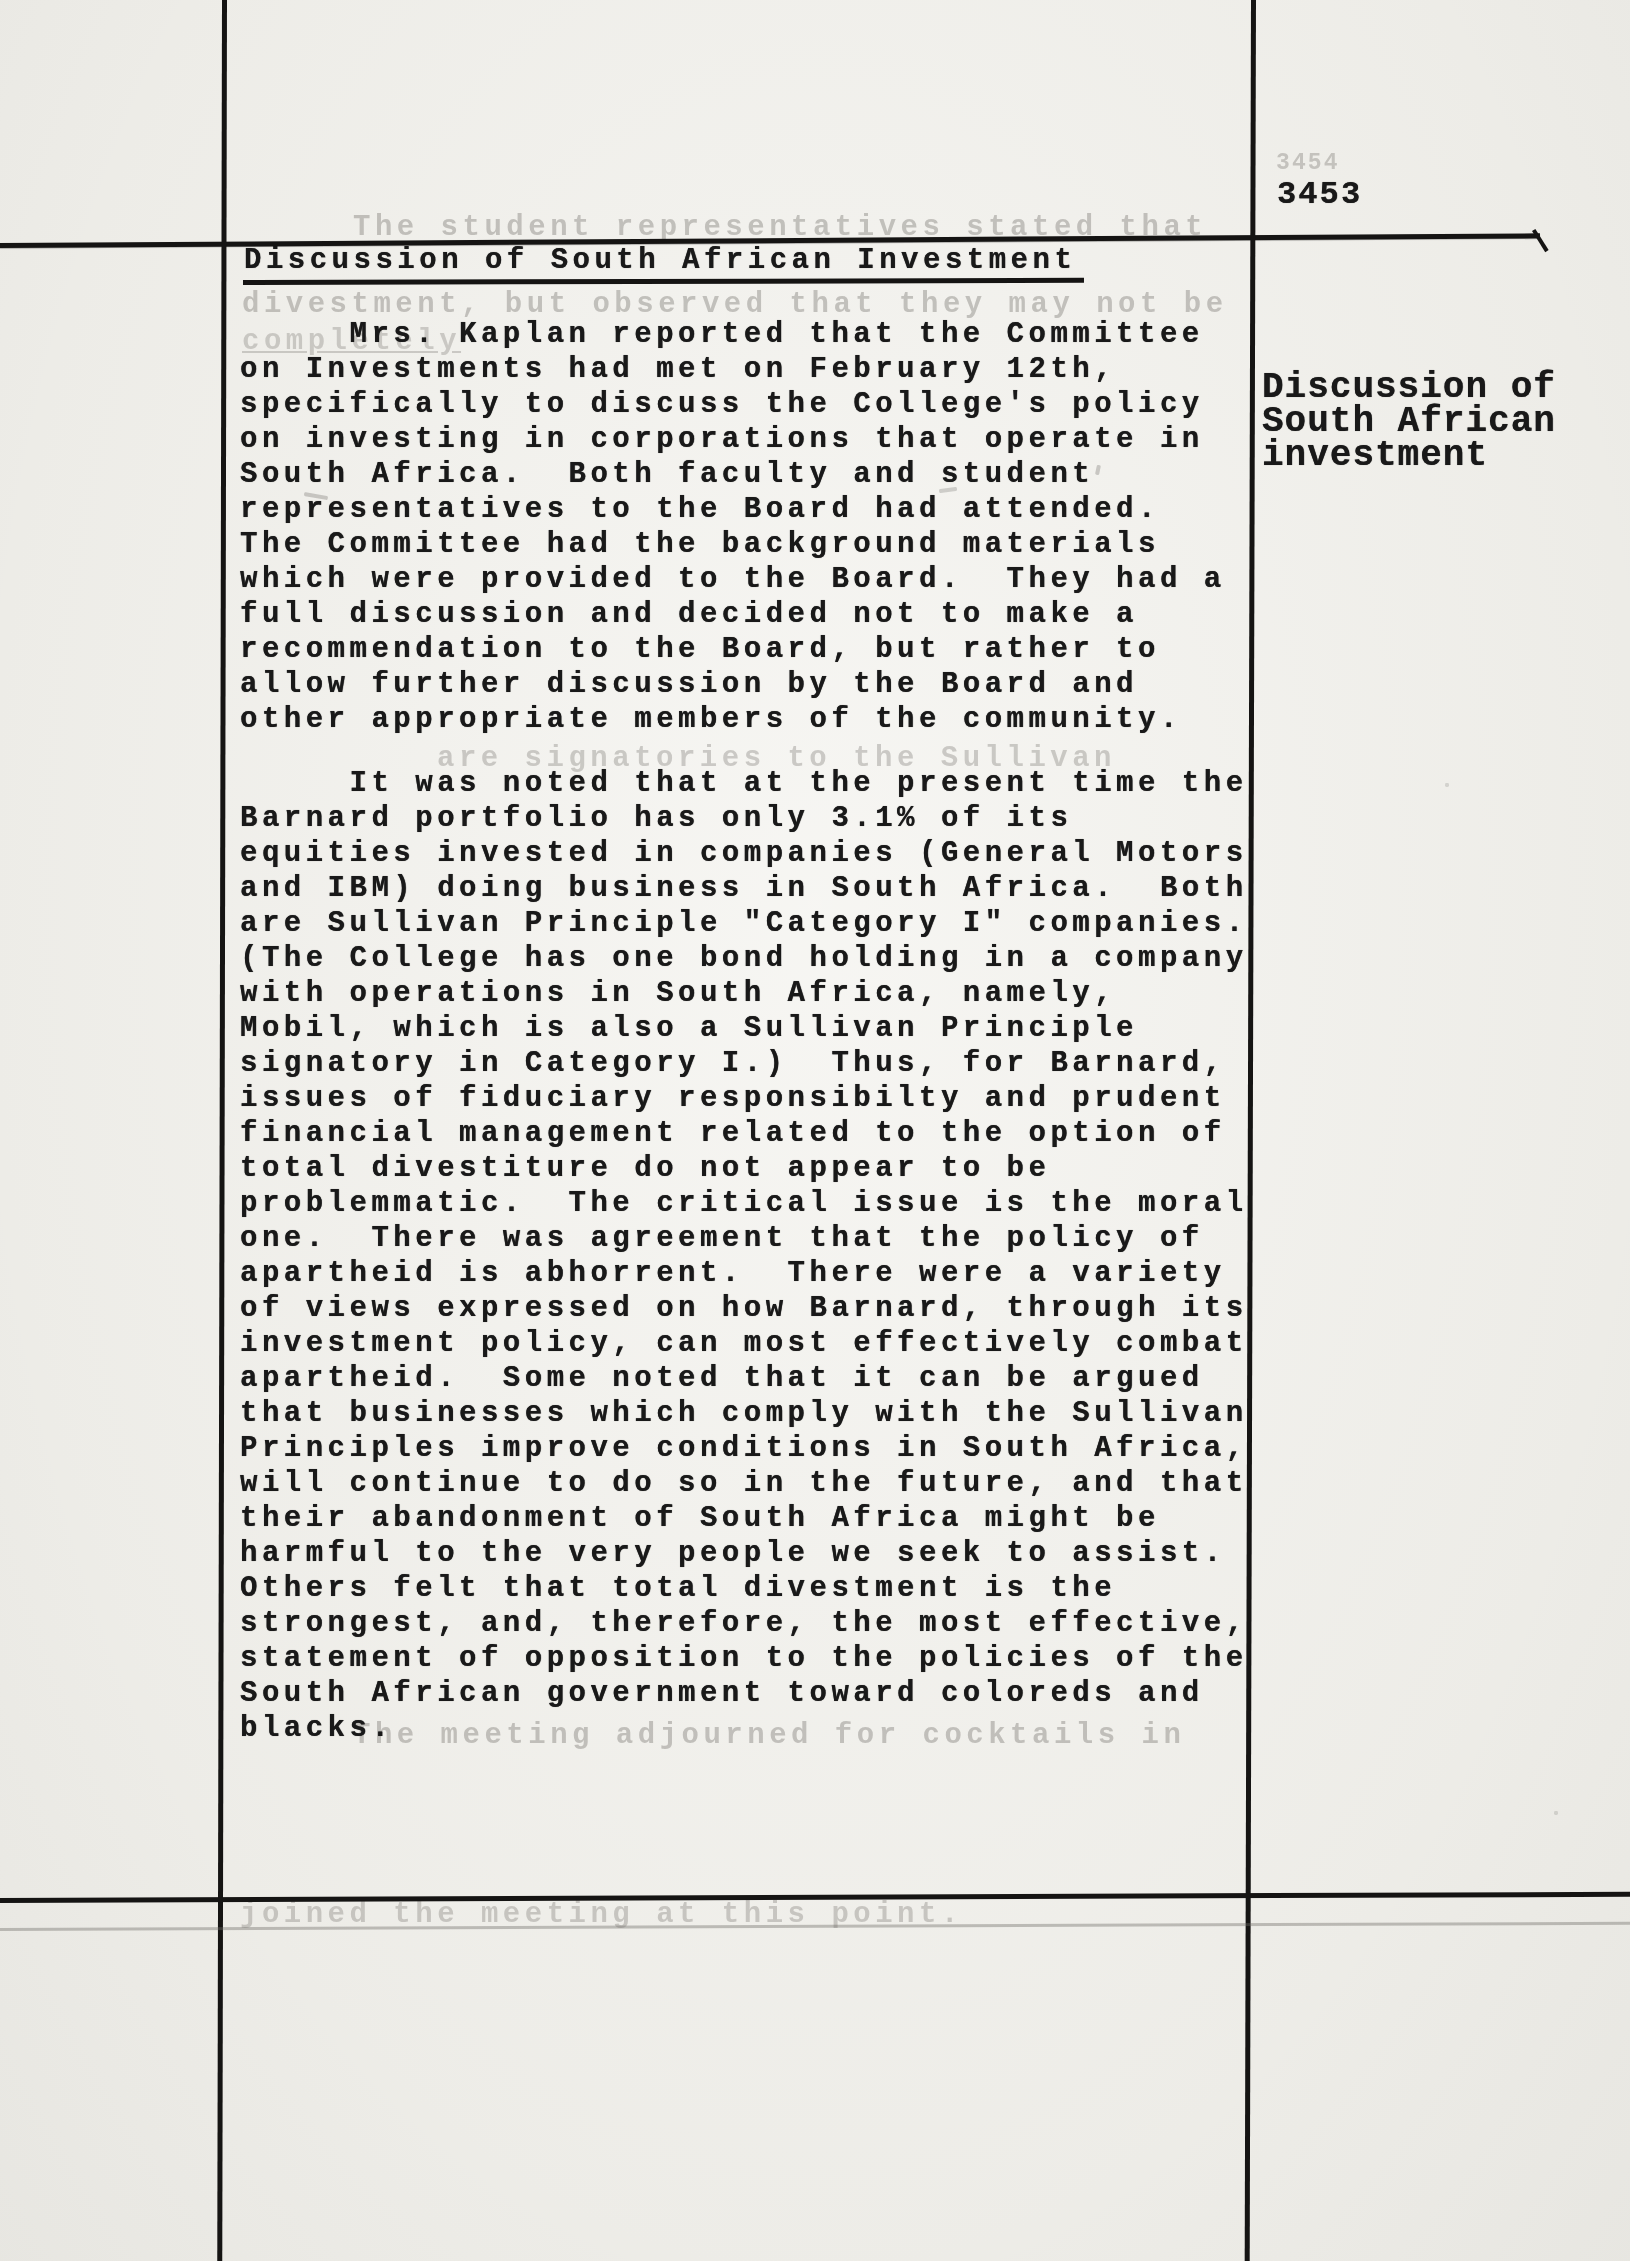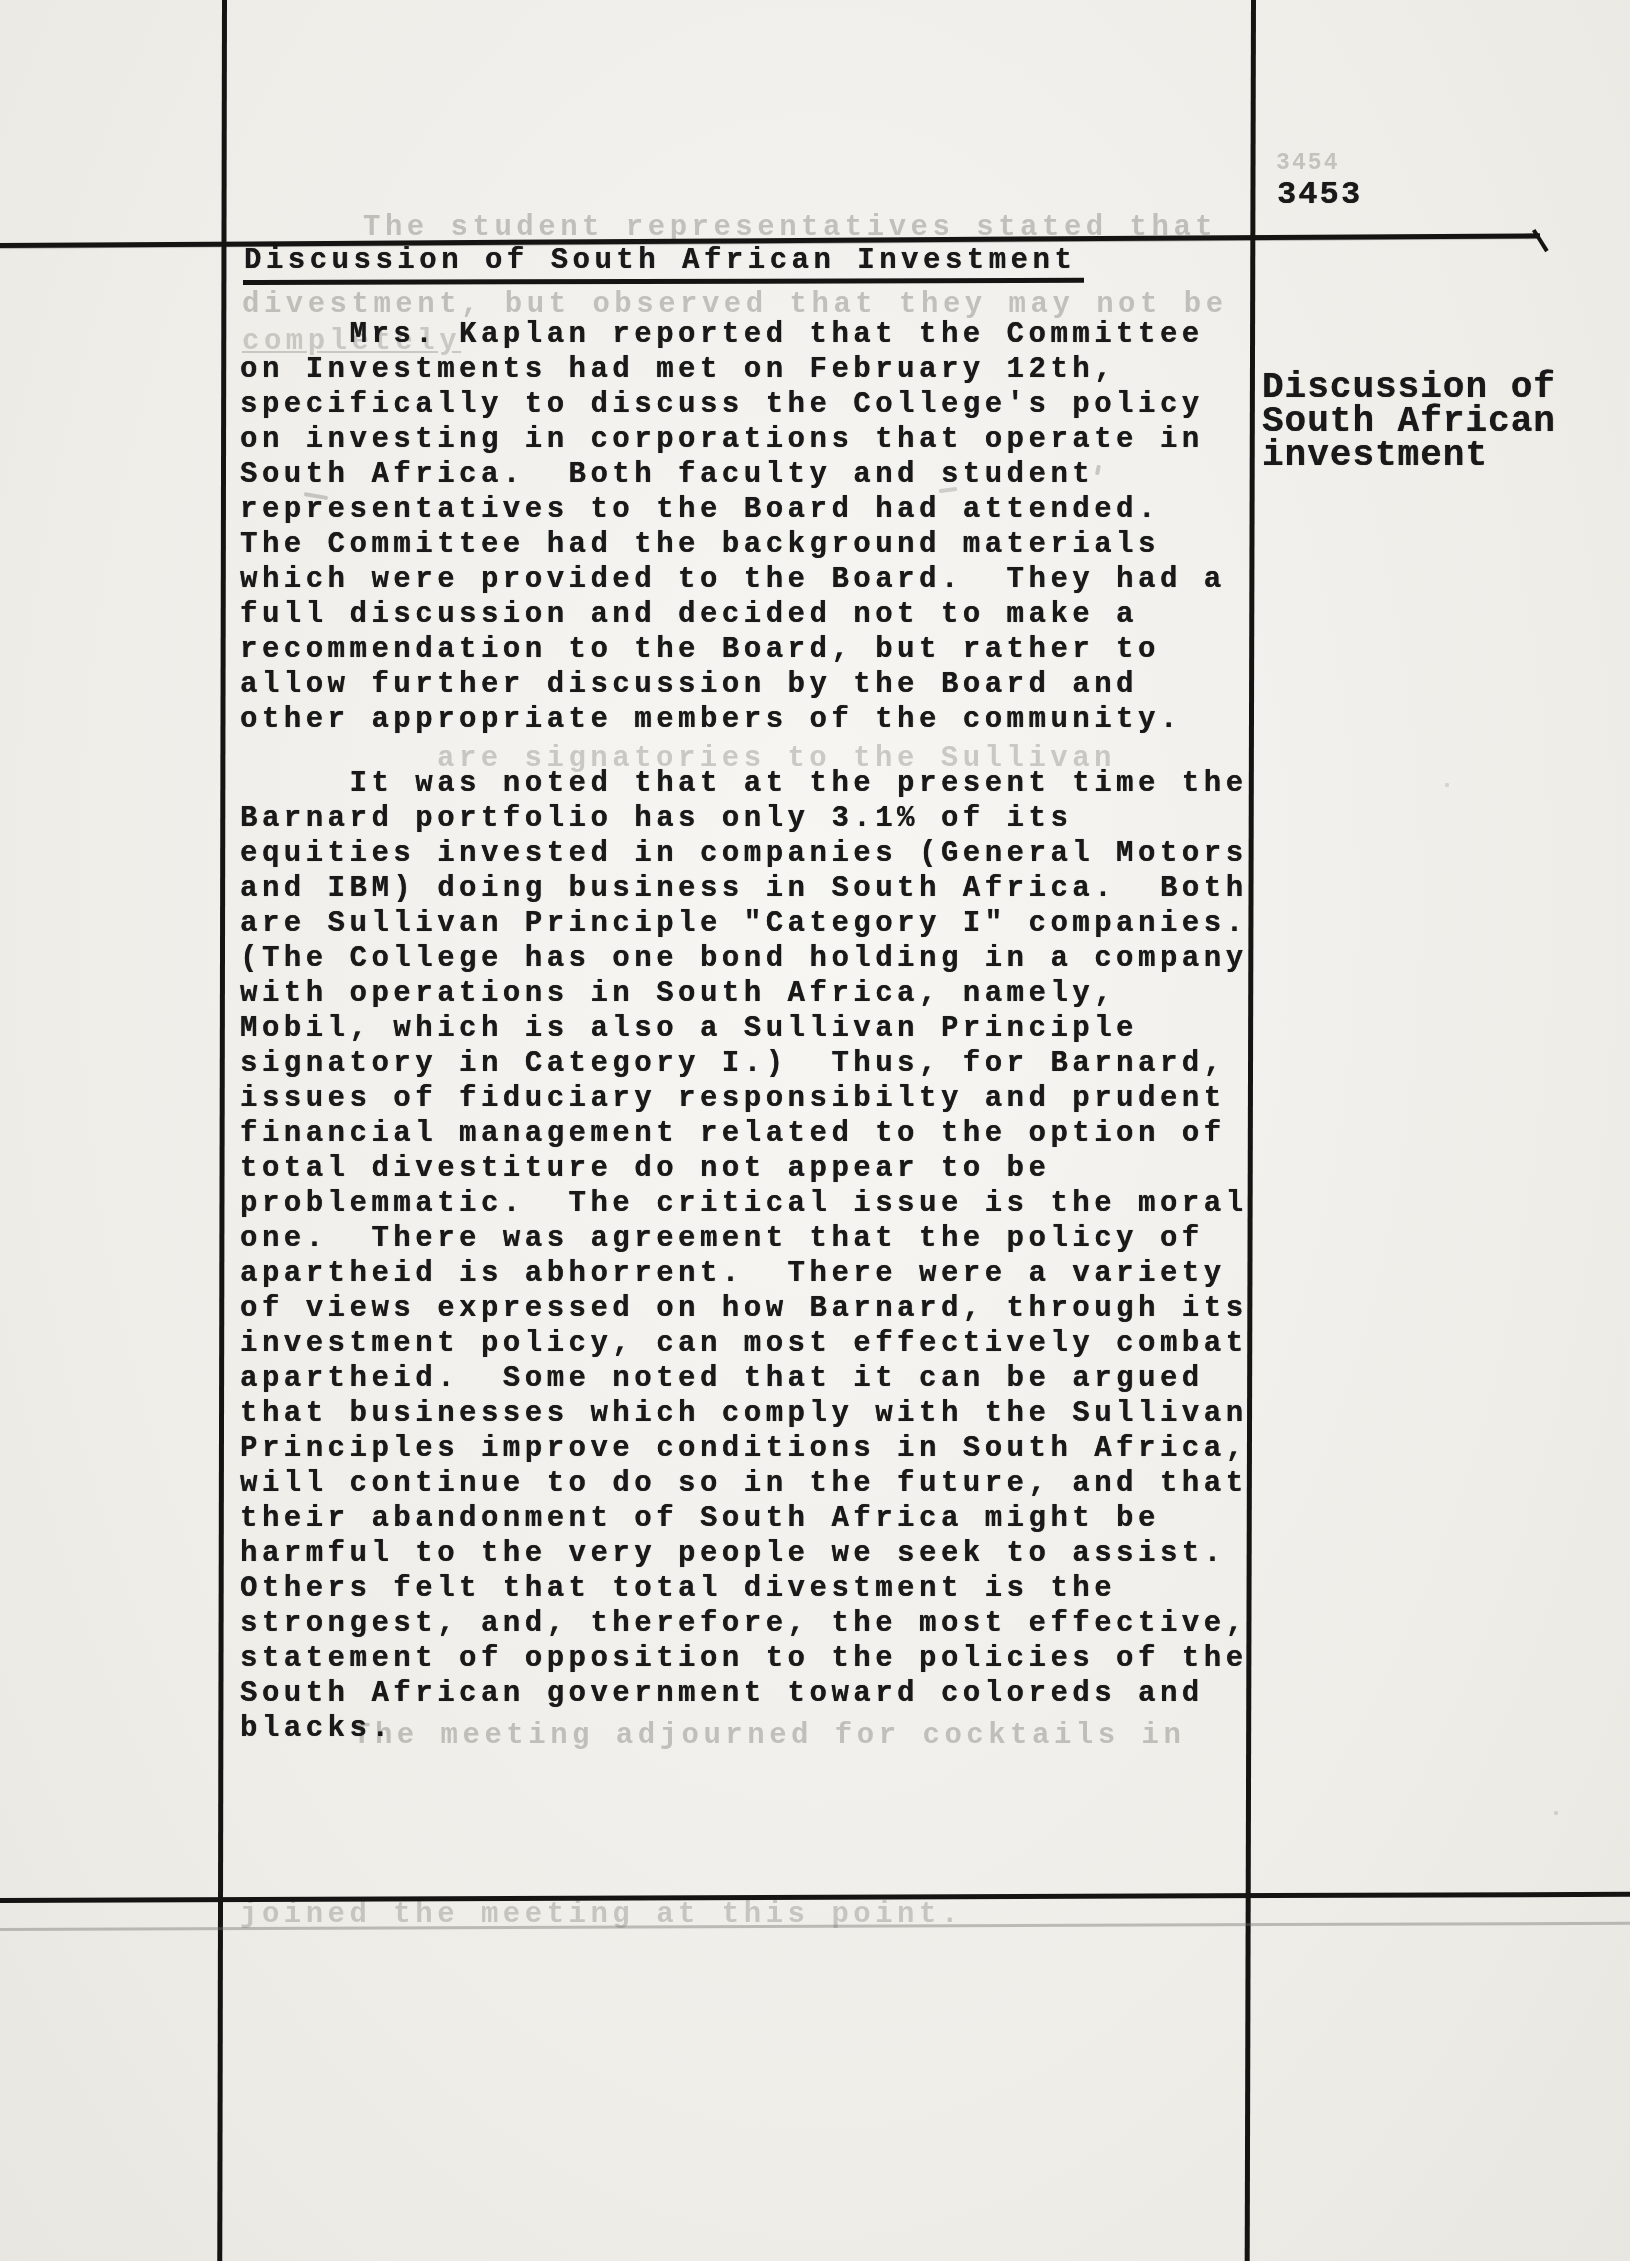--- a/index.html
+++ b/index.html
@@ -49,21 +49,21 @@
     white-space: pre;
     font-size: 29px;
     line-height: 35px;
     letter-spacing: 4.5px;
     color: var(--ghost);
     opacity: 0.42;
     filter: blur(0.6px);
     text-shadow: none;
     font-weight: 700;
   }
-  .g-top        { top: 210px;  left: 353px; margin-left: 10px; }
+  .g-top        { top: 210px;  left: 353px; }
   .g-divest     { top: 287px;  left: 242px; }
   .g-completely { top: 324px;  left: 242px; opacity: 0.34; text-decoration: underline; }
   .g-signat     { top: 741px; left: 437px; opacity: 0.36; }
   .g-adjourn1   { top: 1718px; left: 353px; }
   .g-adjourn    { top: 1753px; left: 240px; }
   .g-below      { top: 1897px; left: 240px; opacity: 0.36; text-align: right; }
   .g-pagenum    { top: 146px;  left: 1276px; font-size: 23px; letter-spacing: 2.1px; opacity: 0.38; }
 
   
   .rule { position: absolute; background: var(--rule); z-index: 5; }

